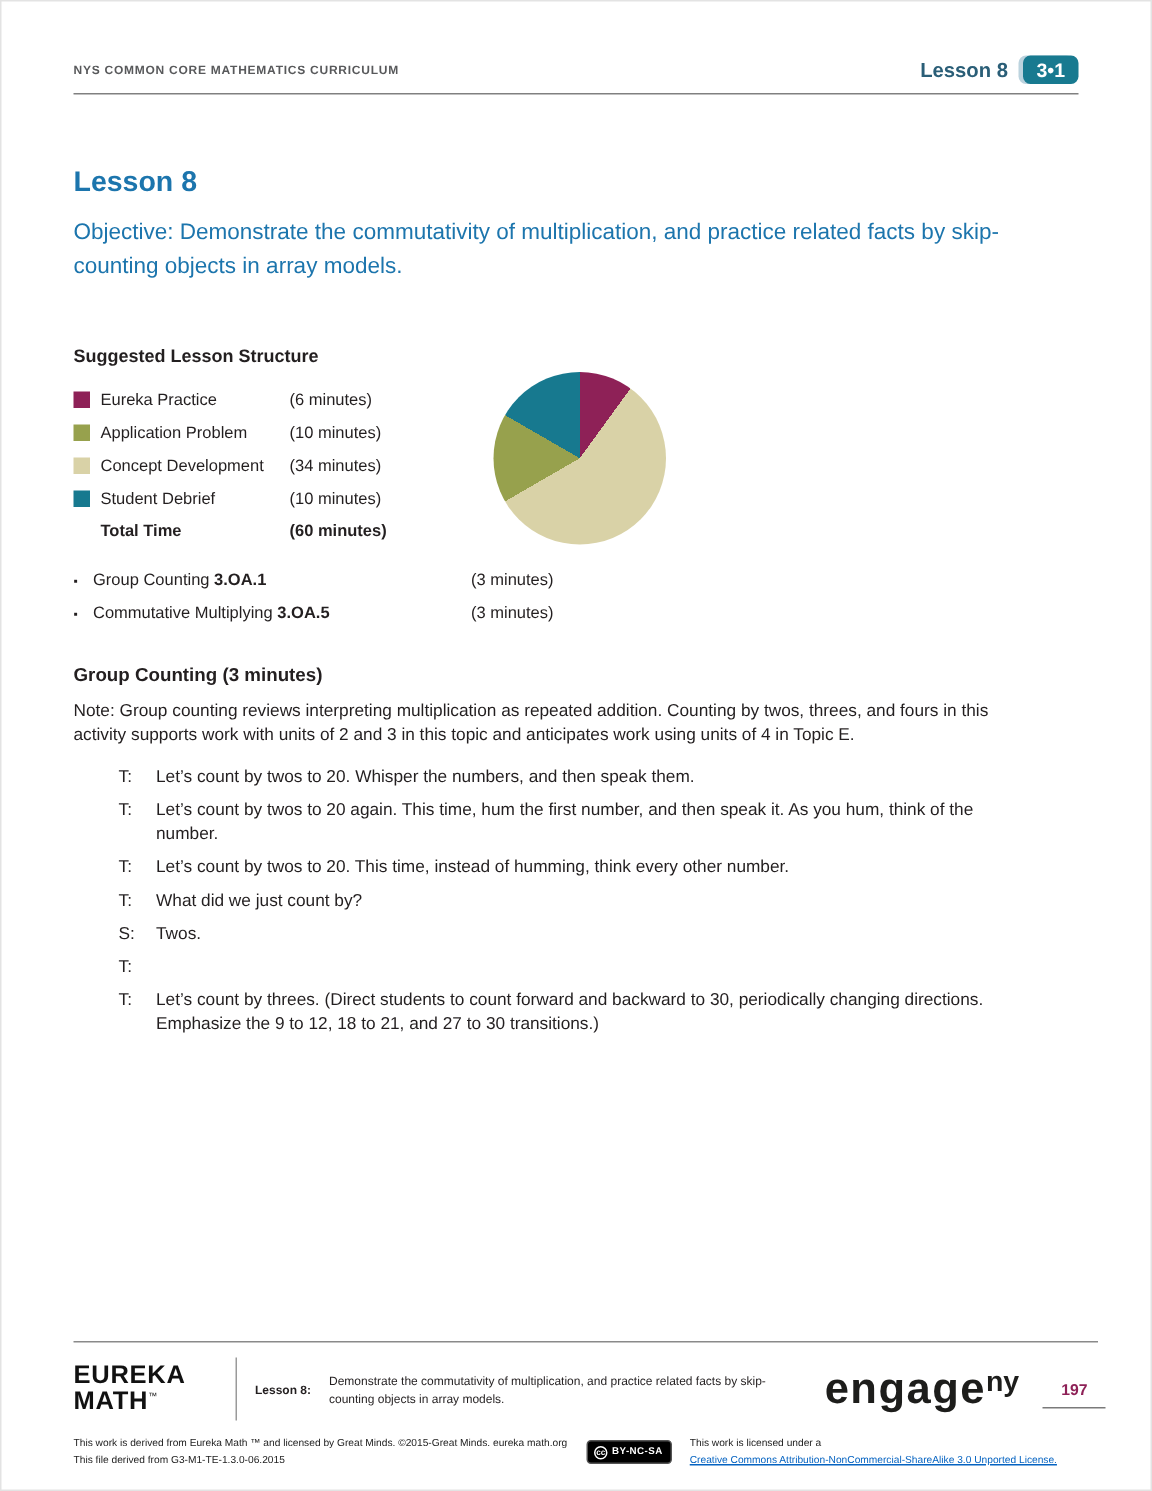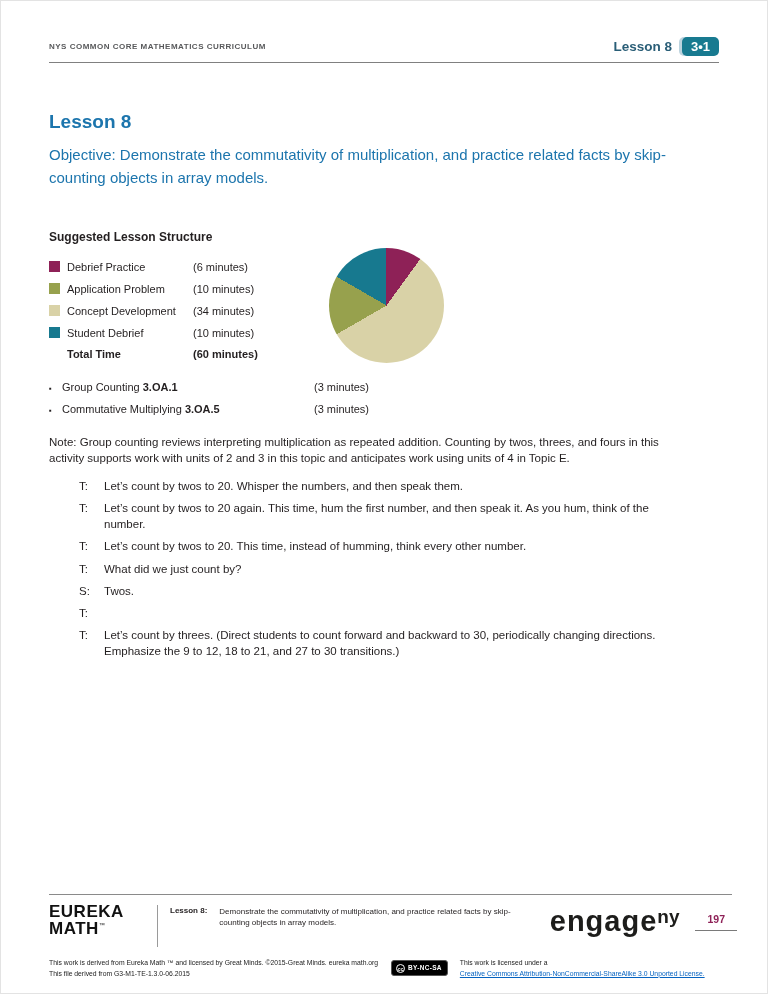--- a/index.html
+++ b/index.html
@@ -78,21 +78,21 @@
   
   .gc-heading { margin: 18px 0 0 0; font-size: 12.5px; font-weight: bold; }
   .note { margin: 9px 0 0 0; width: 632px; font-size: 11.5px; line-height: 1.42; }
   .dialogue { margin-top: 12px; padding-left: 30px; }
   .dlg-row { display: flex; margin-bottom: 6px; font-size: 11.5px; line-height: 1.4; }
   .spk { width: 25px; flex-shrink: 0; }
   .dtxt { width: 576px; }
 
   
   .footer-rule { position: absolute; left: 48px; right: 35px; top: 893px; border-top: 1px solid #8a8a8a; }
-  .footer { position: absolute; left: 48px; right: 30px; top: 902px; display: flex; align-items: flex-start; }
+  .footer { position: absolute; left: 48px; right: 30px; top: 902px; display: flex; align-items: center; }
   .logo { line-height: 1.0; letter-spacing: 0.5px; width: 100px; }
   .logo-l1, .logo-l2 { font-size: 17px; font-weight: 800; color: #111; }
   .tm { font-size: 6px; vertical-align: super; font-weight: normal; }
   .vrule { width: 1px; height: 42px; background: #9a9a9a; margin: 2px 12px 0 8px; flex-shrink: 0; }
   .f-lesson-label { font-size: 8px; font-weight: bold; margin: 3px 12px 0 0; white-space: nowrap; }
   .f-desc { font-size: 8px; width: 295px; line-height: 1.4; margin-top: 3px; }
   .engage { margin-left: auto; white-space: nowrap; color: #1d1d1b; margin-top: 2px; }
   .eng { font-size: 29px; letter-spacing: 1px; font-weight: 600; }
   .eng-sup { font-size: 19px; font-weight: 800; position: relative; top: -8px; }
   .page-num {
@@ -134,21 +134,21 @@
 
   <h1 class="title">Lesson 8</h1>
   <p class="objective">Objective:  Demonstrate the commutativity of multiplication, and practice related facts by skip-counting objects in array models.</p>
 
   <h2 class="sls-heading">Suggested Lesson Structure</h2>
 
   <div class="structure-flex">
     <div class="legend">
       <div class="legend-row">
           <span class="swatch" style="background: rgb(142, 33, 87);"></span>
-          <span class="l-label">Debrief Practice</span>
+          <span class="l-label">Eureka Practice</span>
           <span class="l-time">(6 minutes)</span>
         </div>
         <div class="legend-row">
           <span class="swatch" style="background: rgb(151, 161, 77);"></span>
           <span class="l-label">Application Problem</span>
           <span class="l-time">(10 minutes)</span>
         </div>
         <div class="legend-row">
           <span class="swatch" style="background: rgb(217, 210, 167);"></span>
           <span class="l-label">Concept Development</span>
@@ -174,20 +174,21 @@
         <span class="act-text"><span>Group Counting </span><span class="act-std">3.OA.1</span></span>
         <span class="act-time">(3 minutes)</span>
       </div>
       <div class="act-row">
         <span class="bullet">▪</span>
         <span class="act-text"><span>Commutative Multiplying </span><span class="act-std">3.OA.5</span></span>
         <span class="act-time">(3 minutes)</span>
       </div>
     </div>
 
+  <h3 class="gc-heading">Group Counting  (3 minutes)</h3>
   <p class="note">Note:  Group counting reviews interpreting multiplication as repeated addition.  Counting by twos, threes, and fours in this activity supports work with units of 2 and 3 in this topic and anticipates work using units of 4 in Topic E.</p>
 
   <div class="dialogue">
       <div class="dlg-row">
         <span class="spk">T:</span>
         <span class="dtxt">Let’s count by twos to 20.  Whisper the numbers, and then speak them.</span>
       </div>
       <div class="dlg-row">
         <span class="spk">T:</span>
         <span class="dtxt">Let’s count by twos to 20 again.  This time, hum the first number, and then speak it.  As you hum, think of the number.</span>

